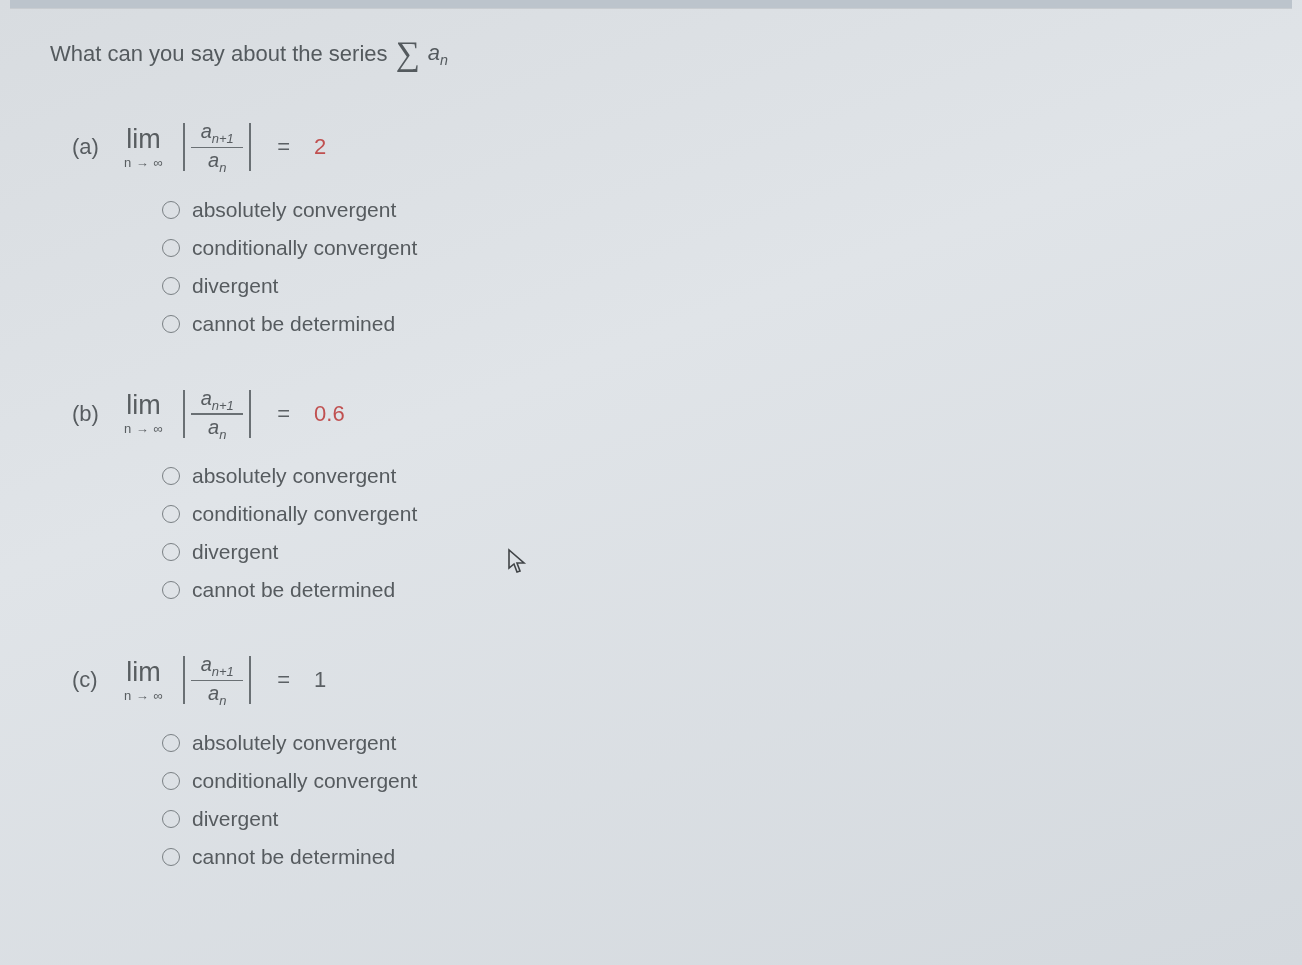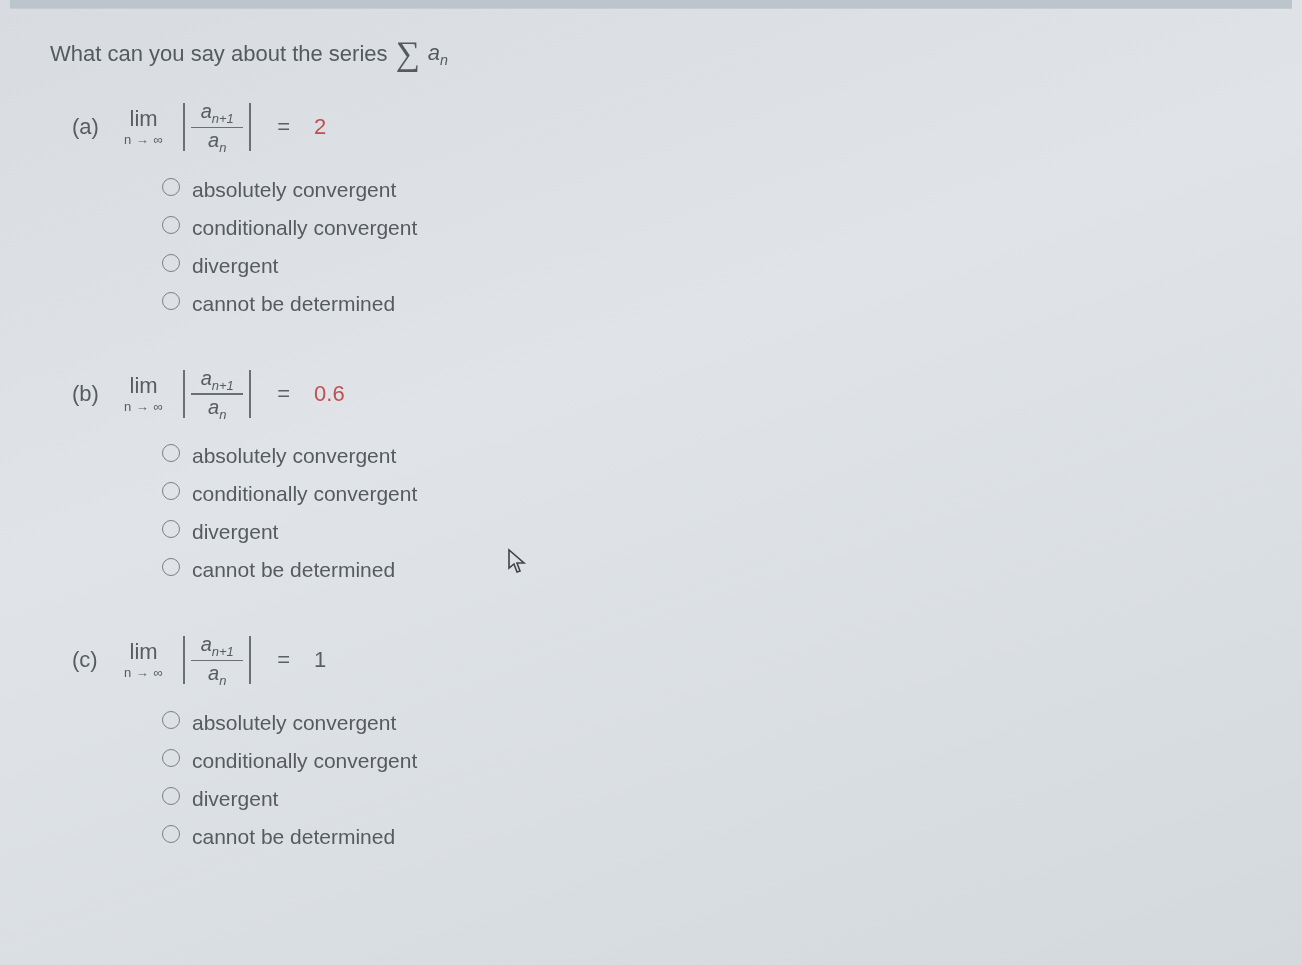--- a/index.html
+++ b/index.html
@@ -25,21 +25,21 @@
   .content {
     padding: 28px 50px 20px 50px;
   }
   .question {
     font-size: 22px;
     color: #545a5e;
     display: flex;
     align-items: center;
     flex-wrap: wrap;
     gap: 6px;
-    margin-bottom: 28px;
+    margin-bottom: 48px;
   }
   .sigma {
     font-size: 34px;
     font-weight: 300;
     line-height: 1;
     margin: 0 2px;
     font-family: "Segoe UI Symbol", "Times New Roman", serif;
   }
   .math-i { font-style: italic; }
   .sub { font-size: 0.65em; vertical-align: -0.35em; font-style: italic; }
@@ -60,21 +60,21 @@
     min-width: 34px;
   }
   .lim {
     display: inline-flex;
     flex-direction: column;
     align-items: center;
     line-height: 1;
     font-size: 21px;
     color: #585d60;
   }
-  .lim .top { font-size: 22px; }
+  .lim .top { font-size: 27px; }
   .lim .bot { font-size: 13px; margin-top: 3px; letter-spacing: 0.5px; }
 
   .abs-frac {
     display: inline-flex;
     align-items: center;
   }
   .abs-bar {
     display: inline-block;
     width: 2px;
     height: 48px;
@@ -112,20 +112,21 @@
   .val.dark { color: #5a5f63; }
 
   .options {
     margin-left: 90px;
     display: flex;
     flex-direction: column;
     gap: 14px;
   }
   .opt {
     display: flex;
+    align-items: center;
     gap: 12px;
     font-size: 21px;
     color: #565b5f;
     cursor: pointer;
   }
   .radio {
     width: 16px;
     height: 16px;
     border: 1.6px solid #7a8084;
     border-radius: 50%;

